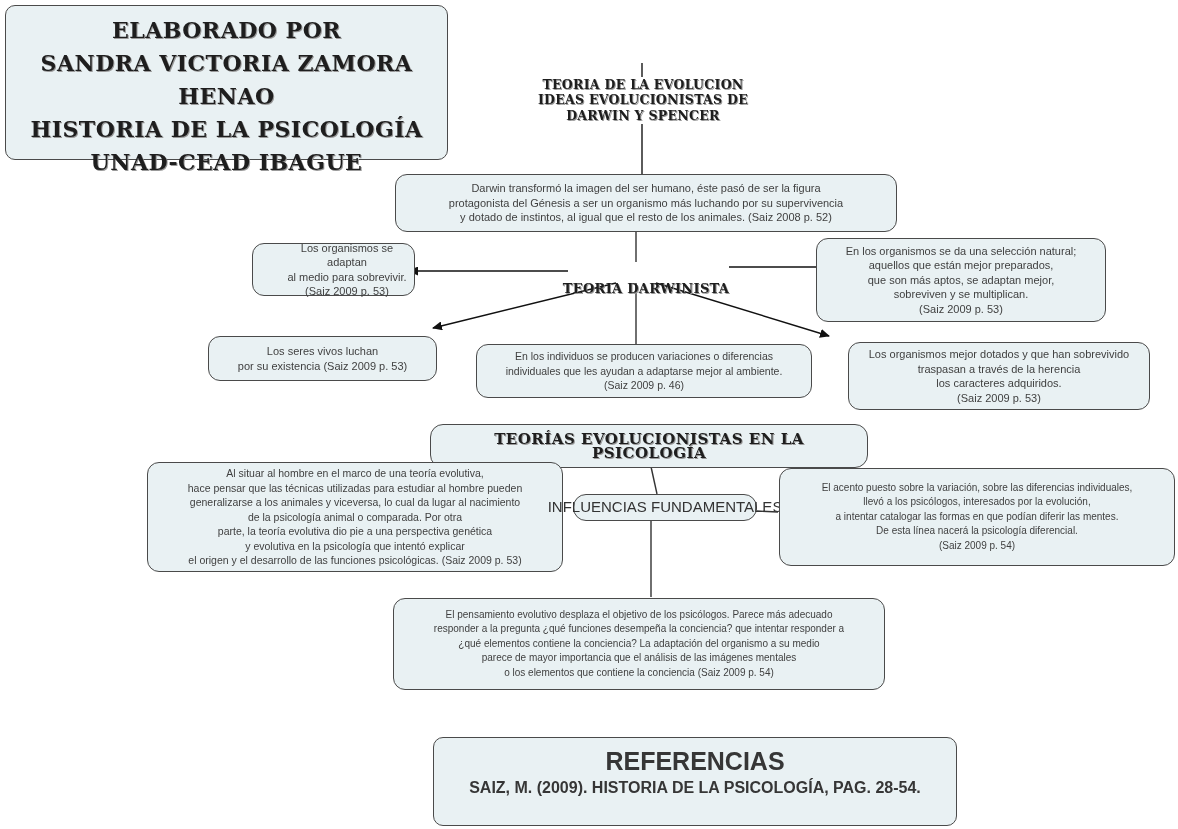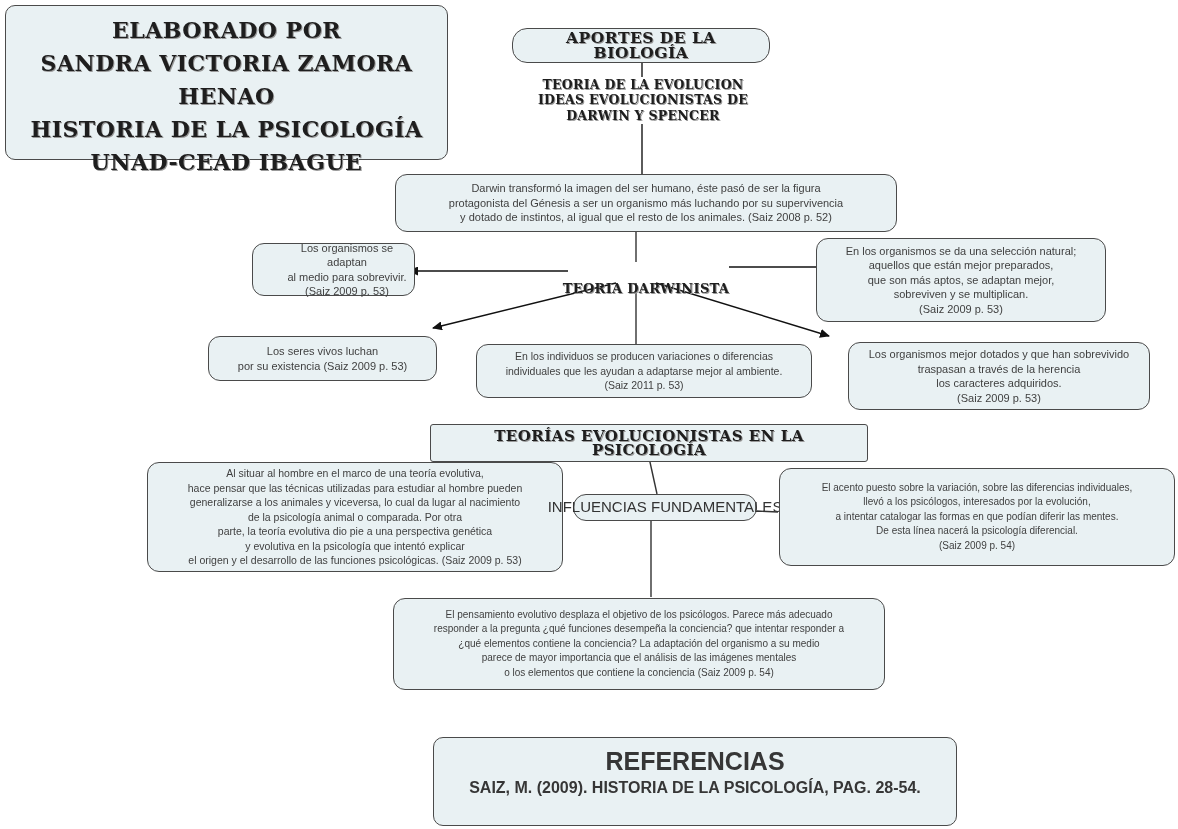--- a/index.html
+++ b/index.html
@@ -77,21 +77,20 @@
     <line x1="651" y1="521" x2="651" y2="597" stroke="#333" stroke-width="1.4"></line>
 
     <line x1="757" y1="511" x2="778" y2="512" stroke="#333" stroke-width="1.4"></line>
   </svg>
 
   <div class="node deco credit" style="left:5px; top:5px; width:443px; height:155px; border-radius:10px;">ELABORADO POR
 SANDRA VICTORIA ZAMORA HENAO
 HISTORIA DE LA PSICOLOGÍA
 UNAD-CEAD IBAGUE</div>
 
-  <div class="node deco aportes" style="left:512px; top:28px; width:258px; height:35px; border-radius:15px;">APORTES DE LA BIOLOGÍA</div>
 
   <div class="label deco evolabel" style="left:527px; top:76px; width:232px; height:48px;">TEORIA DE LA EVOLUCION
 IDEAS EVOLUCIONISTAS DE
 DARWIN Y SPENCER</div>
 
   <div class="node" style="left:395px; top:174px; width:502px; height:58px;">Darwin transformó la imagen del ser humano, éste pasó de ser la figura
 protagonista del Génesis a ser un organismo más luchando por su supervivencia
 y dotado de instintos, al igual que el resto de los animales. (Saiz 2008 p. 52)</div>
 
   <div class="node" style="left:252px; top:243px; width:163px; height:53px;padding-left:33px;">Los organismos se adaptan
@@ -104,28 +103,28 @@
 aquellos que están mejor preparados,
 que son más aptos, se adaptan mejor,
 sobreviven y se multiplican.
 (Saiz 2009 p. 53)</div>
 
   <div class="node" style="left:208px; top:336px; width:229px; height:45px;">Los seres vivos luchan
 por su existencia (Saiz 2009 p. 53)</div>
 
   <div class="node fs105" style="left:476px; top:344px; width:336px; height:54px;">En los individuos se producen variaciones o diferencias
 individuales que les ayudan a adaptarse mejor al ambiente.
-(Saiz 2011 p. 53)</div>
+(Saiz 2009 p. 46)</div>
 
   <div class="node" style="left:848px; top:342px; width:302px; height:68px;">Los organismos mejor dotados y que han sobrevivido
 traspasan a través de la herencia
 los caracteres adquiridos.
 (Saiz 2009 p. 53)</div>
 
-  <div class="node deco teorias" style="left:430px; top:424px; width:438px; height:38px; border-radius:3px;">TEORÍAS EVOLUCIONISTAS EN LA PSICOLOGÍA</div>
+  <div class="node deco teorias" style="left:430px; top:424px; width:438px; height:44px; border-radius:13px;">TEORÍAS EVOLUCIONISTAS EN LA PSICOLOGÍA</div>
 
   <div class="node fs105" style="left:147px; top:462px; width:416px; height:110px;">Al situar al hombre en el marco de una teoría evolutiva,
 hace pensar que las técnicas utilizadas para estudiar al hombre pueden
 generalizarse a los animales y viceversa, lo cual da lugar al nacimiento
 de la psicología animal o comparada. Por otra
 parte, la teoría evolutiva dio pie a una perspectiva genética
 y evolutiva en la psicología que intentó explicar
 el origen y el desarrollo de las funciones psicológicas. (Saiz 2009 p. 53)</div>
 
   <div class="node pill" style="left:573px; top:494px; width:184px; height:27px;">INFLUENCIAS FUNDAMENTALES</div>

